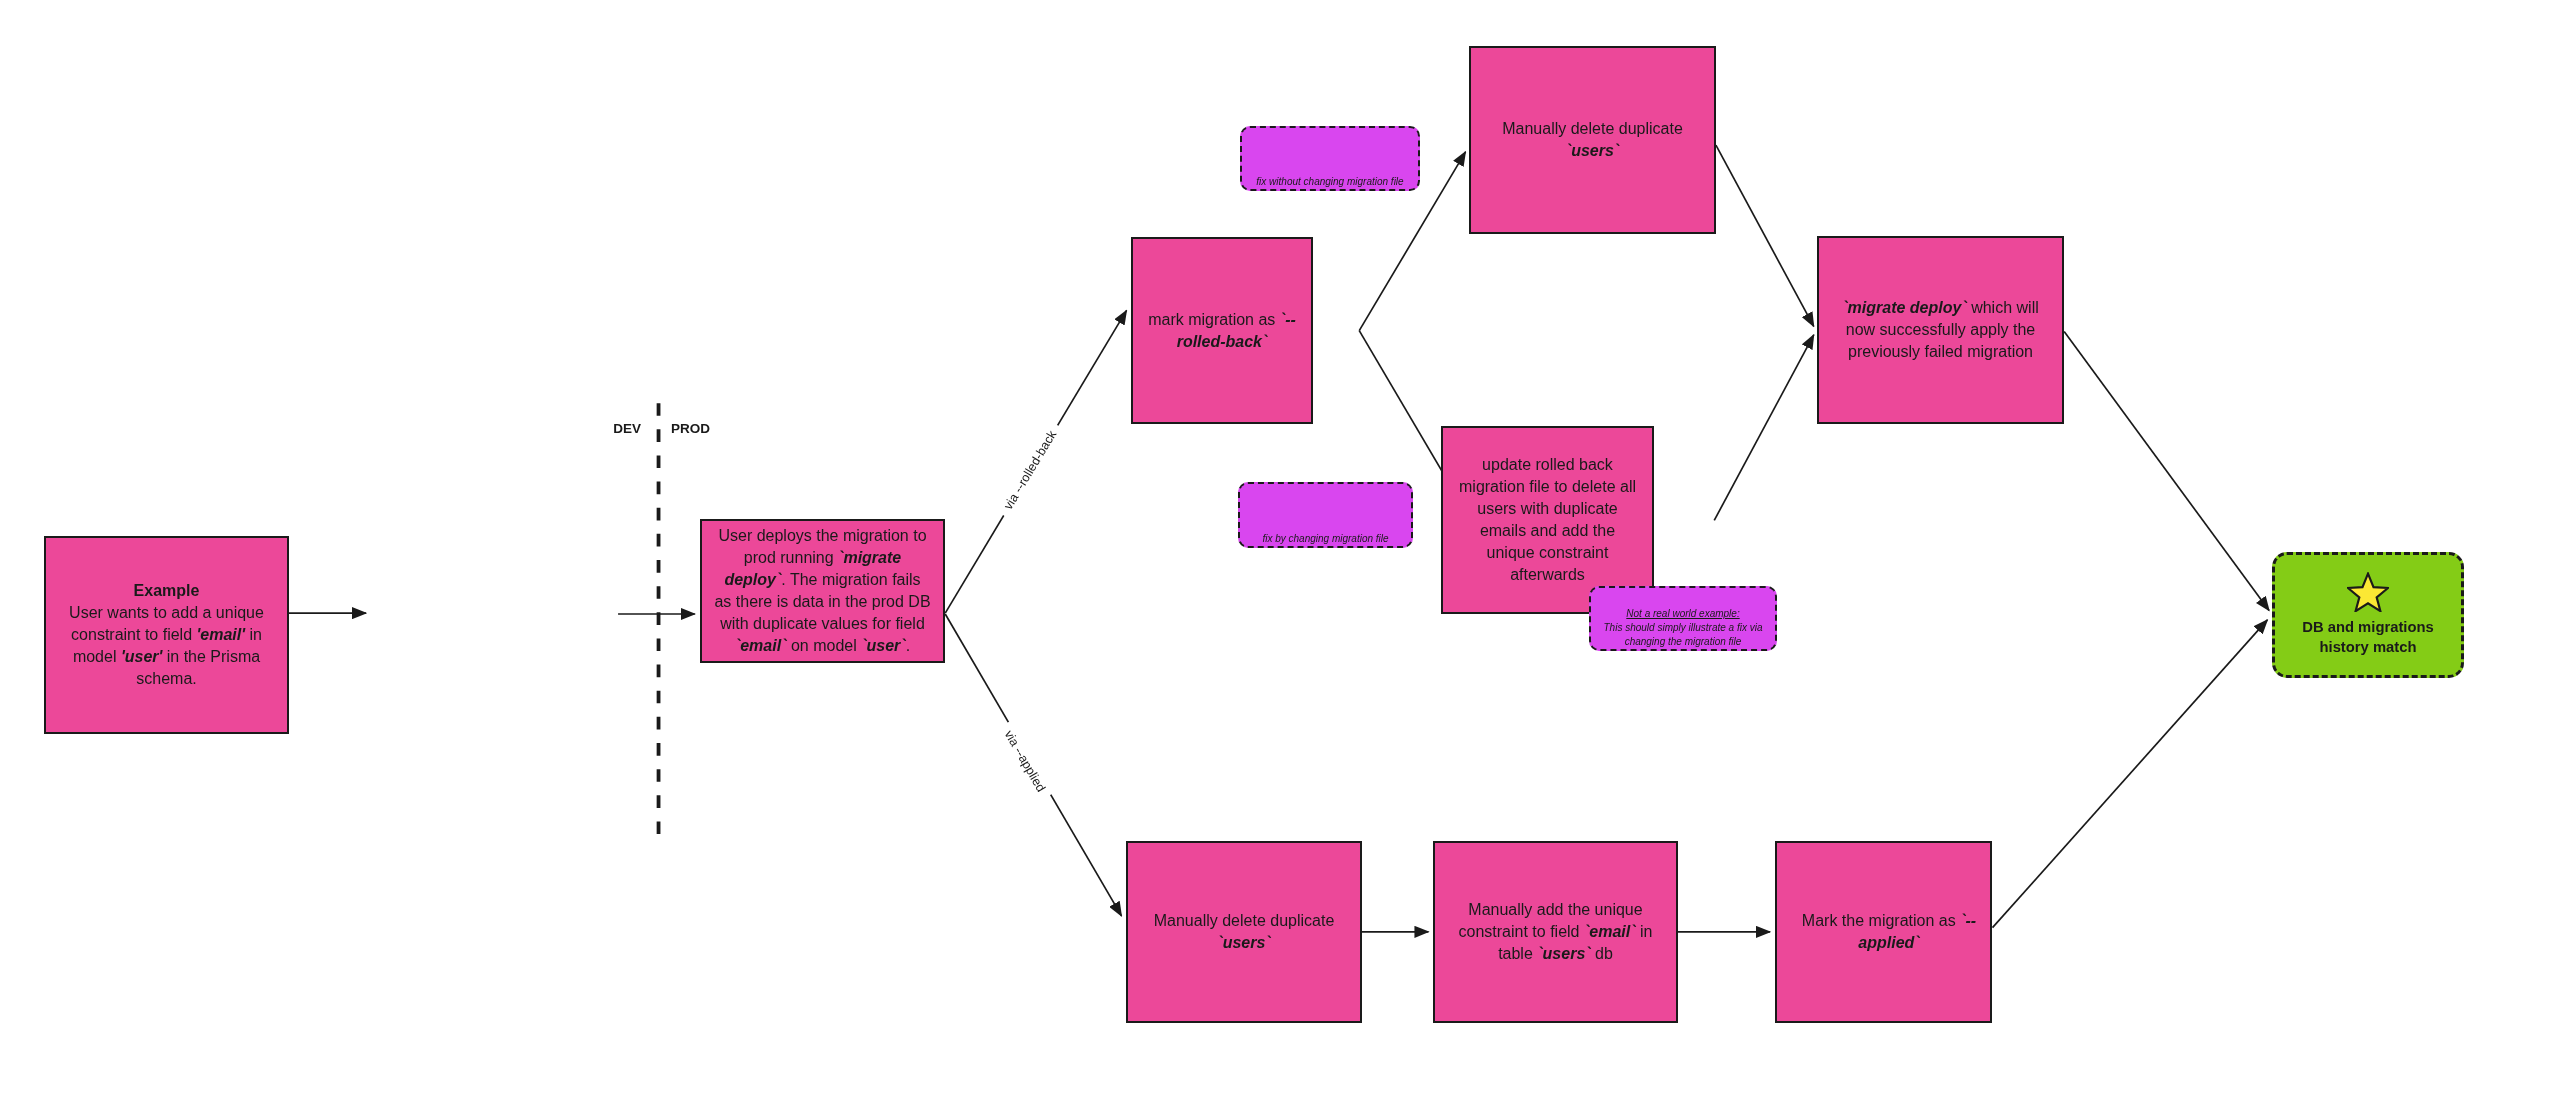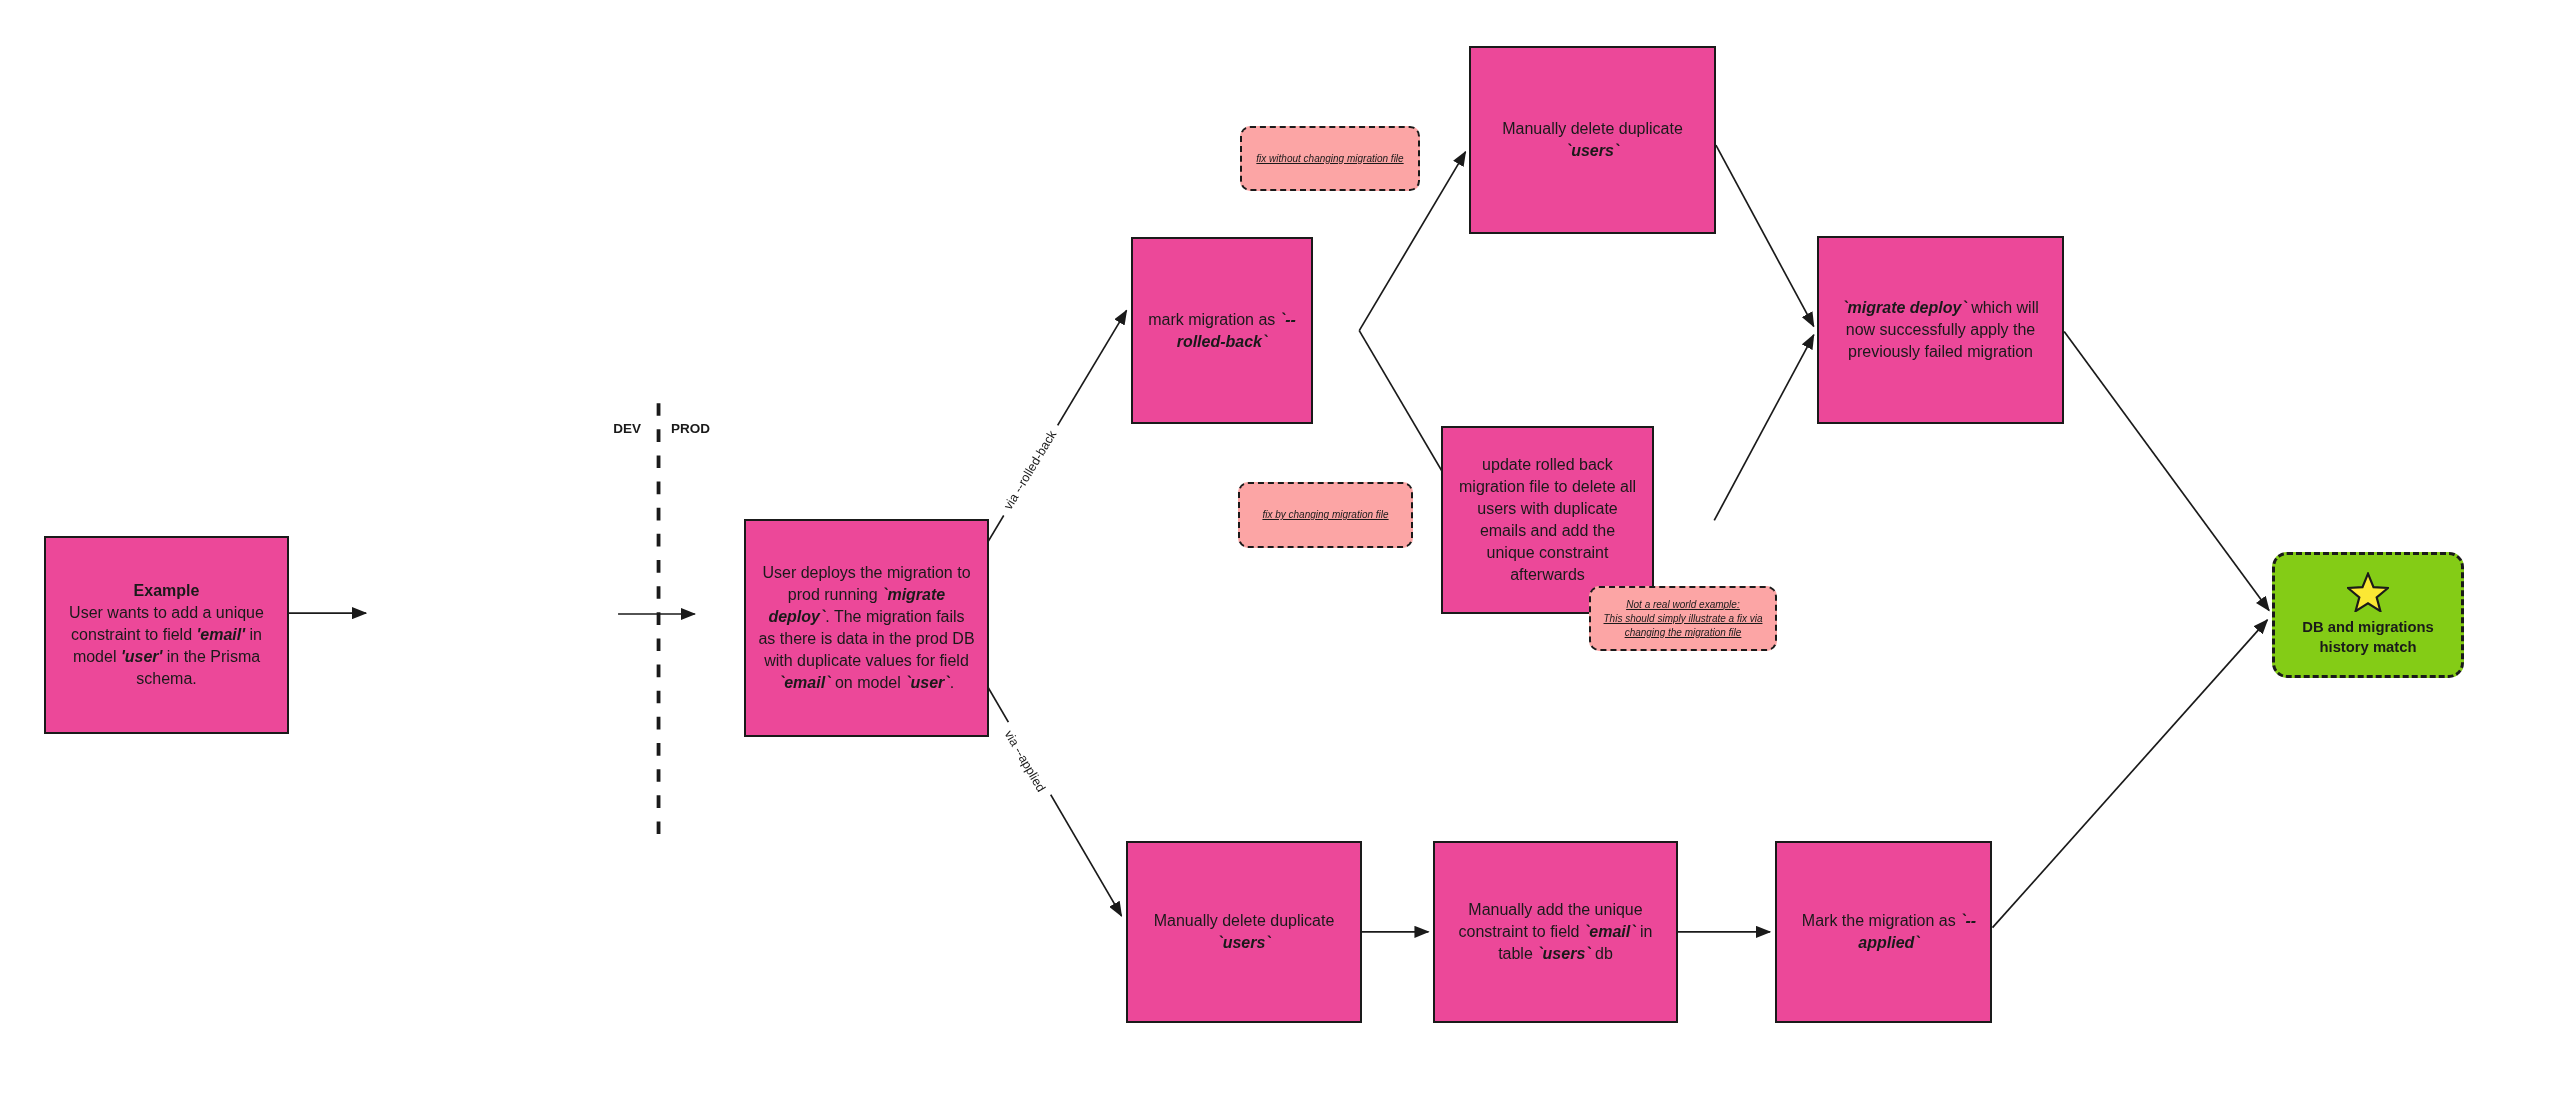--- a/index.html
+++ b/index.html
@@ -8,23 +8,23 @@
     position:relative; width:2576px; height:1104px; background:#ffffff; overflow:hidden;
   }
   svg.wires { position:absolute; left:0; top:0; z-index:0; }
   .node {
     position:absolute; box-sizing:border-box; background:#ec4899;
     border:2.5px solid #1a1a1a; display:flex; align-items:center; justify-content:center;
     text-align:center; z-index:2;
   }
   .node-text { font-size:16px; line-height:1.37; padding:0 11.8px; }
   .note {
-    position:absolute; box-sizing:border-box; background:#fca5a5;
-    border:2.5px dashed #1a1a1a; border-radius:10px; display:flex; align-items:center;
-    justify-content:center; text-align:center; z-index:3;text-decoration:underline;
+    position:absolute; box-sizing:border-box; background:#d946ef;
+    border:2.5px dashed #1a1a1a; border-radius:10px; display:flex; align-items:flex-end;
+    justify-content:center; text-align:center; z-index:3;
   }
   .note .node-text { font-size:10px; line-height:1.4; padding:0 4.2px; }
   .goal {
     position:absolute; box-sizing:border-box; background:#84cc16;
     border:3px dashed #1a1a1a; border-radius:15px; display:flex; flex-direction:column;
     align-items:center; justify-content:center; text-align:center; z-index:2; gap:5.9px;
   }
   .goal .node-text { font-size:14.8px; line-height:1.33; padding:0 8.4px; }
   .env-label {
     position:absolute; font-size:13.5px; font-weight:700; z-index:2; white-space:nowrap;
@@ -67,21 +67,21 @@
   <div class="env-label" style="left:671px; top:421px;">PROD</div>
 
   <div class="edge-label" style="left:1030px; top:470px; --r:-59deg;">via --rolled-back</div>
   <div class="edge-label" style="left:1025px; top:761px; --r:60deg;">via --applied</div>
 
   <div class="node" style="left:44px; top:536px; width:245px; height:198px;">
     <div class="node-text"><span style="font-weight: 700;">Example</span><br><span>User wants to add a unique constraint to field </span><span style="font-weight: 700; font-style: italic;">'email'</span><span> in model </span><span style="font-weight: 700; font-style: italic;">'user'</span><span> in the Prisma schema.</span></div>
   </div>
 
 
-  <div class="node" style="left:700px; top:519px; width:245px; height:218px;margin-left:44px;">
+  <div class="node" style="left:700px; top:519px; width:245px; height:144px;">
     <div class="node-text"><span>User deploys the migration to prod running </span><span style="font-weight: 700; font-style: italic;">`migrate deploy`</span><span>. The migration fails as there is data in the prod DB with duplicate values for field </span><span style="font-weight: 700; font-style: italic;">`email`</span><span> on model </span><span style="font-weight: 700; font-style: italic;">`user`</span><span>.</span></div>
   </div>
 
   <div class="node" style="left:1131px; top:237px; width:182px; height:187px;">
     <div class="node-text"><span>mark migration as </span><span style="font-weight: 700; font-style: italic;">`--rolled-back`</span></div>
   </div>
 
   <div class="node" style="left:1469px; top:46px; width:247px; height:188px;">
     <div class="node-text"><span>Manually delete duplicate</span><br><span style="font-weight: 700; font-style: italic;">`users`</span></div>
   </div>

